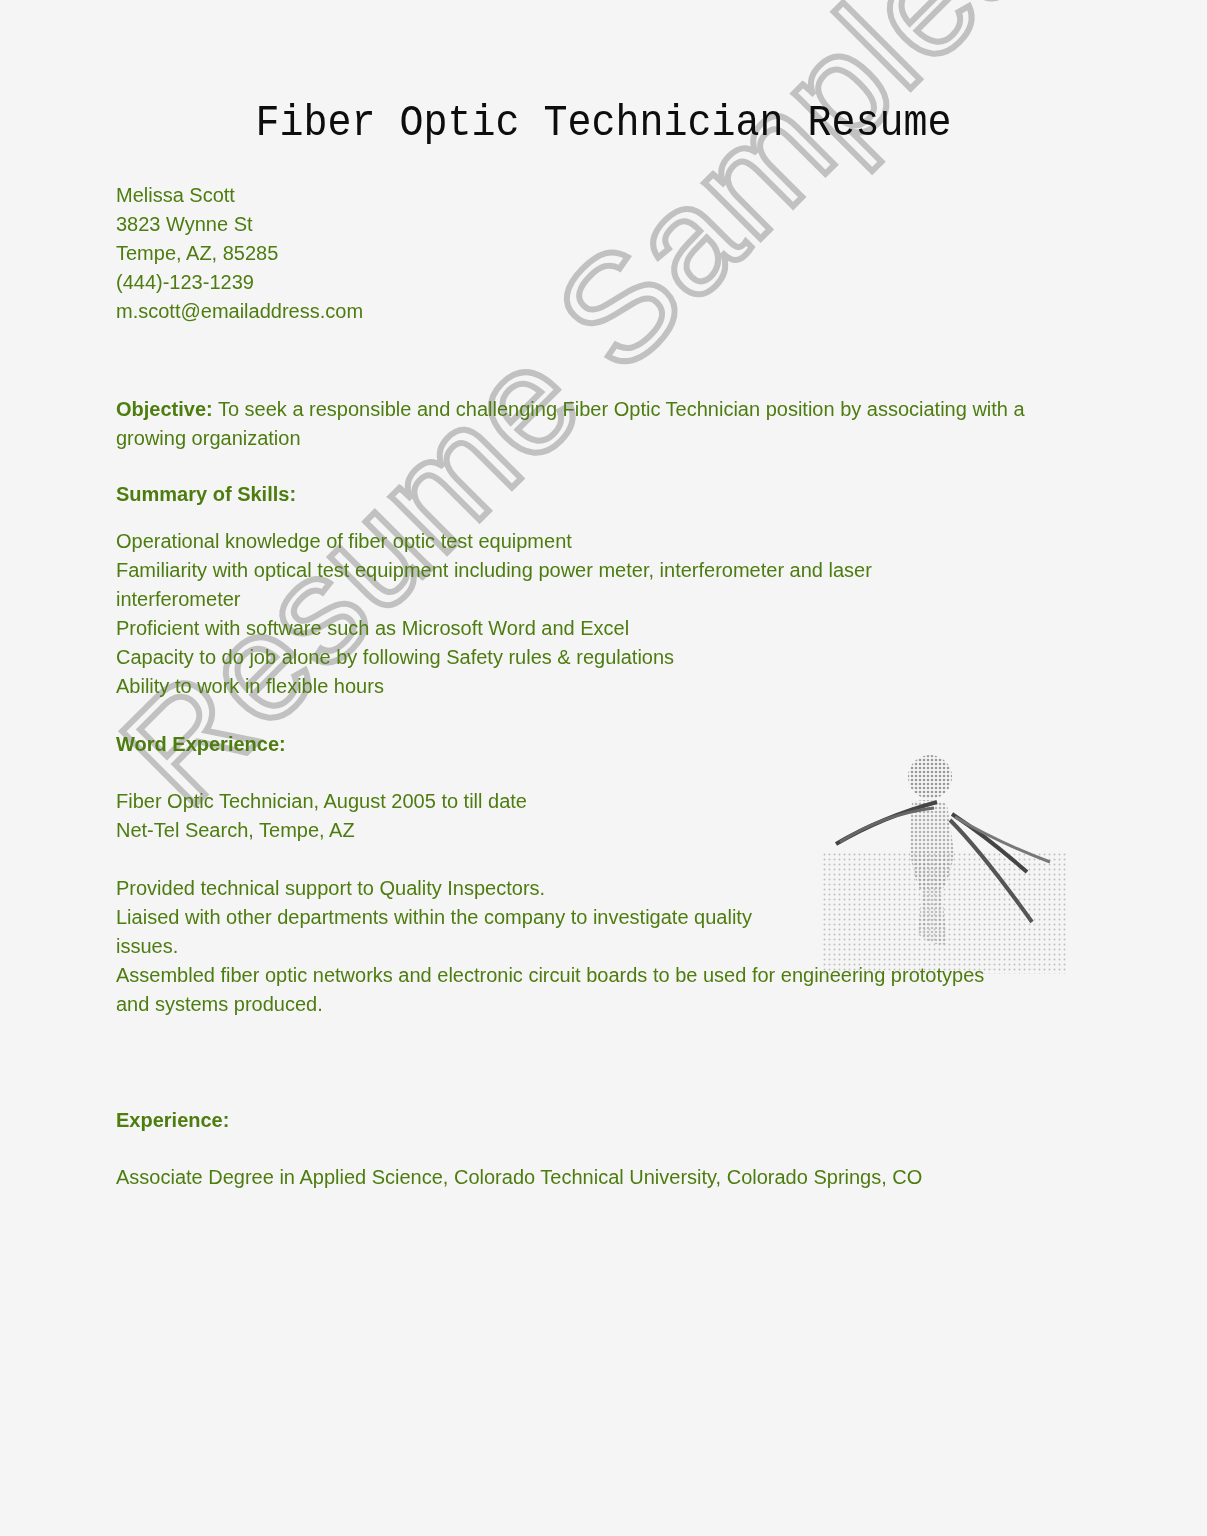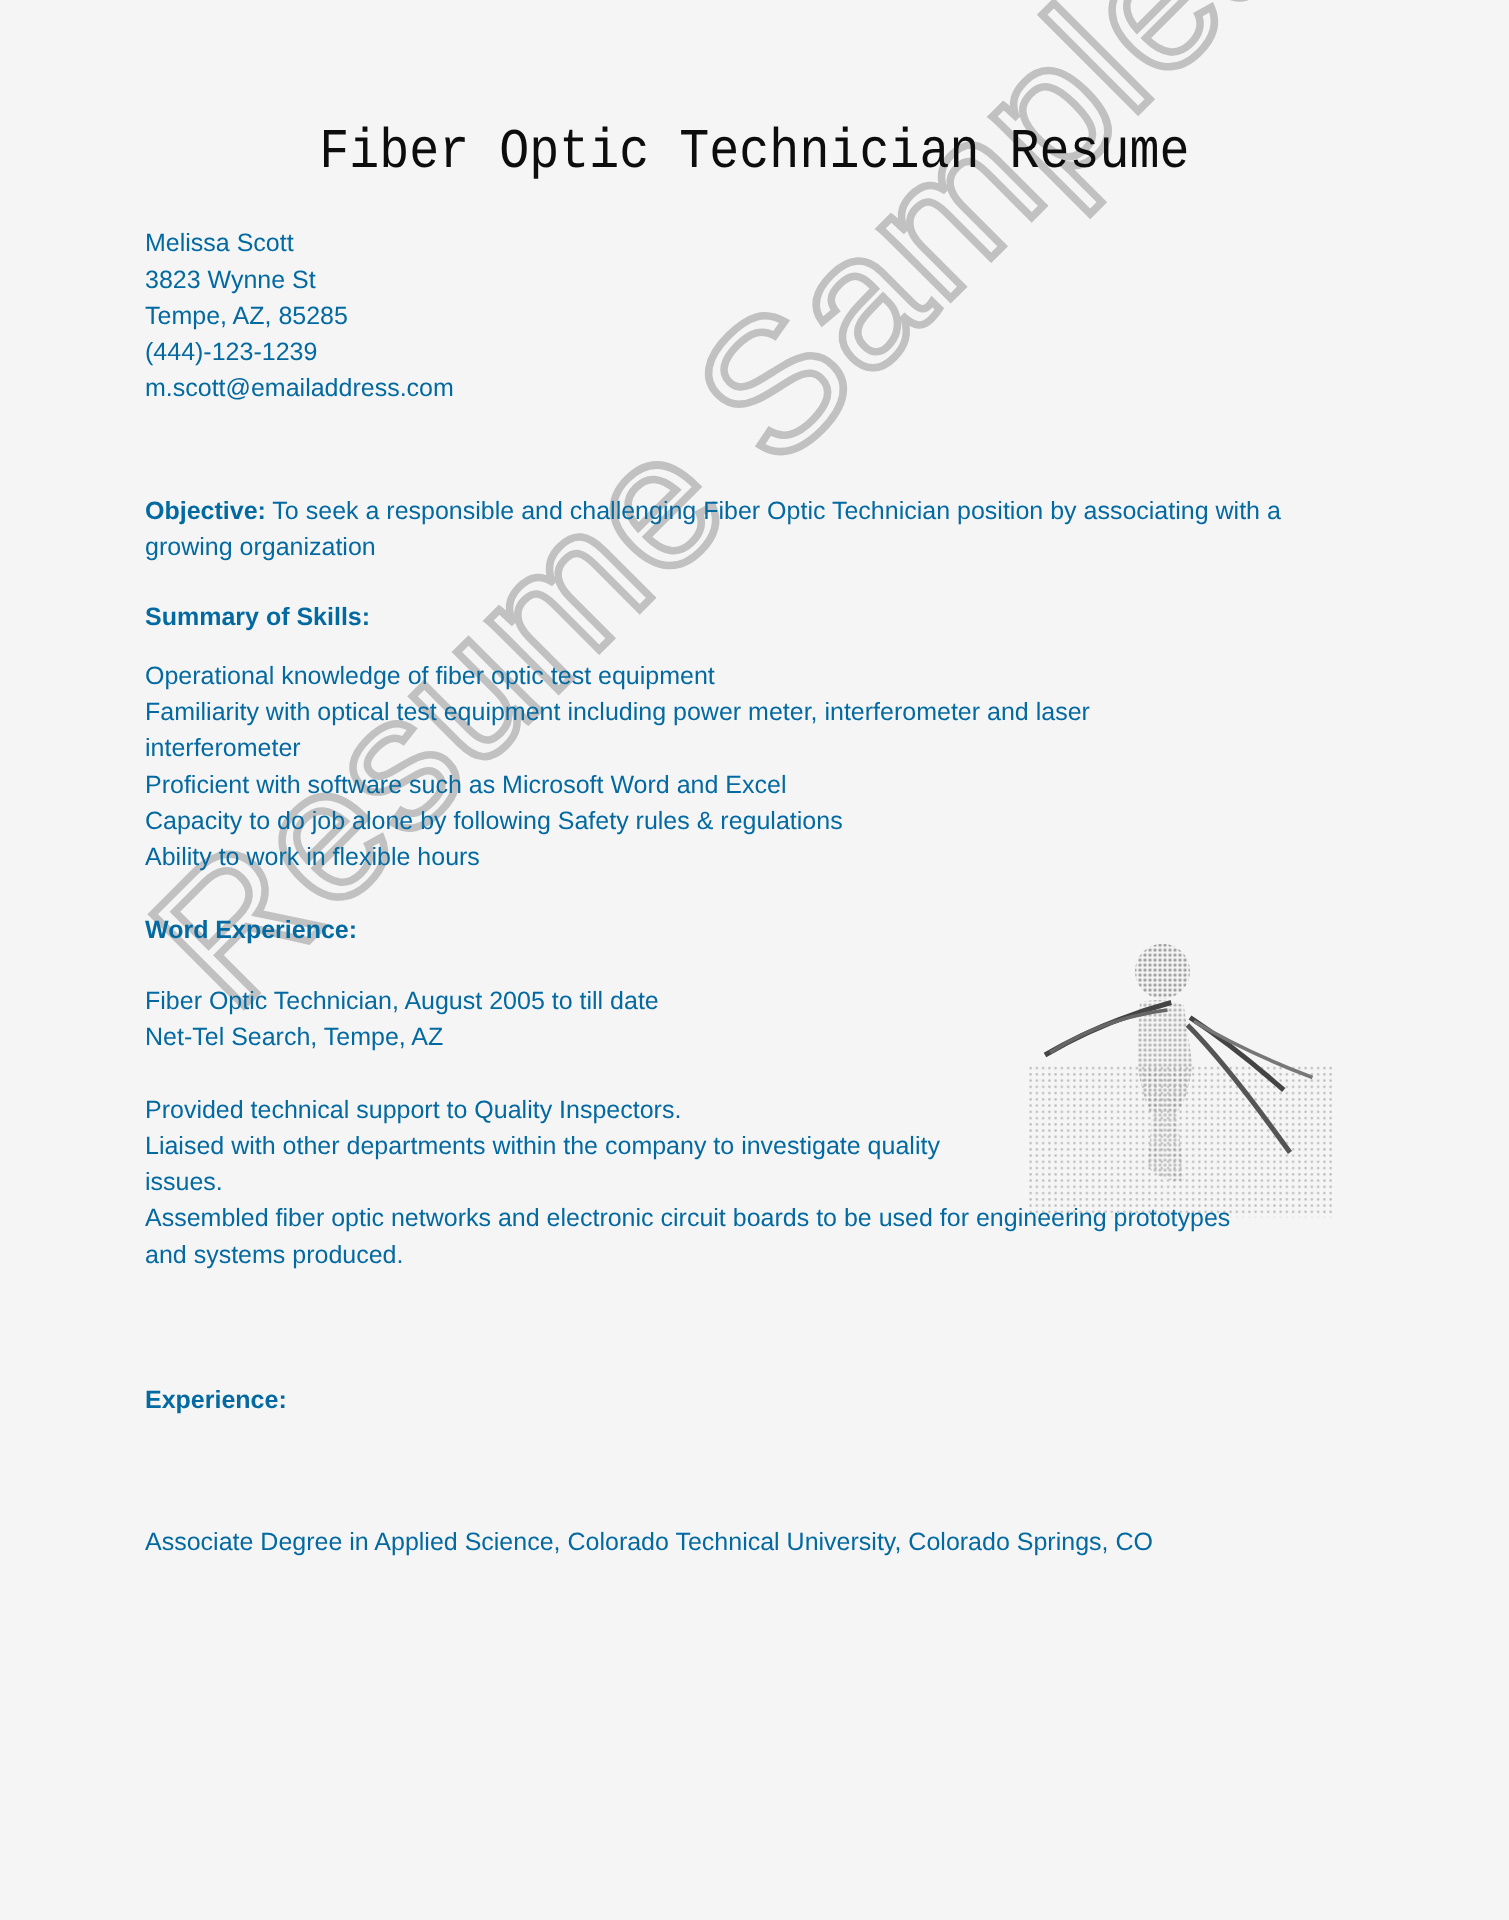--- a/index.html
+++ b/index.html
@@ -30,33 +30,33 @@
       letter-spacing: 0px;
       color: #0d0d0d;
       transform: scaleY(1.12);
       transform-origin: top center;
     }
     .block {
       position: absolute;
       left: 116px;
       font-size: 20px;
       line-height: 29px;
-      color: #0369a1;
+      color: #4d7c0f;
     }
     .line { display: block; white-space: nowrap; }
     .heading { font-weight: bold; }
     .contact { top: 181px; }
     .objective { top: 395px; width: 960px; }
     .skills-h { top: 480px; }
     .skills { top: 527px; }
     .work-h { top: 730px; }
     .job { top: 787px; }
     .duties { top: 874px; }
     .edu-h { top: 1106px; }
-    .edu { top: 1220px; }
+    .edu { top: 1163px; }
 
     .watermark {
       position: absolute;
       left: 150px;
       top: 690px;
       font-family: "Liberation Sans", sans-serif;
       font-size: 150px;
       color: transparent;
       -webkit-text-stroke: 6px rgba(150,150,150,0.55);
       transform: rotate(-45deg);

